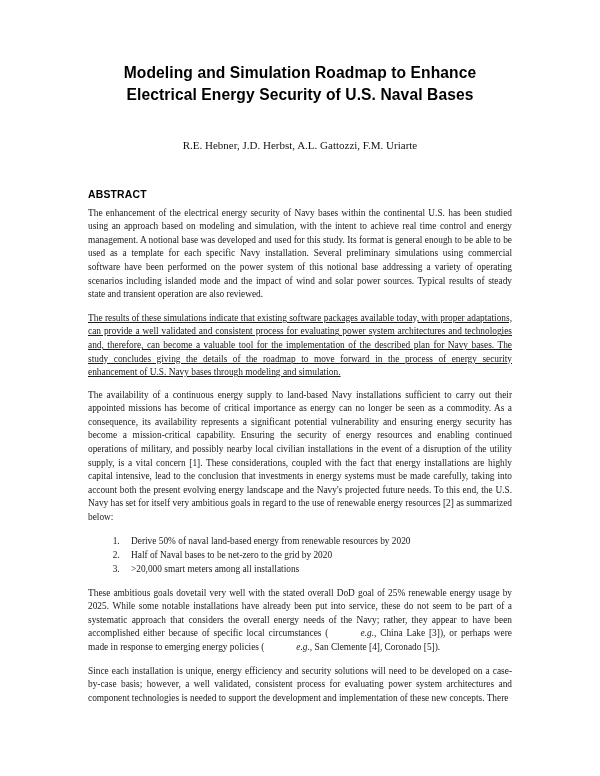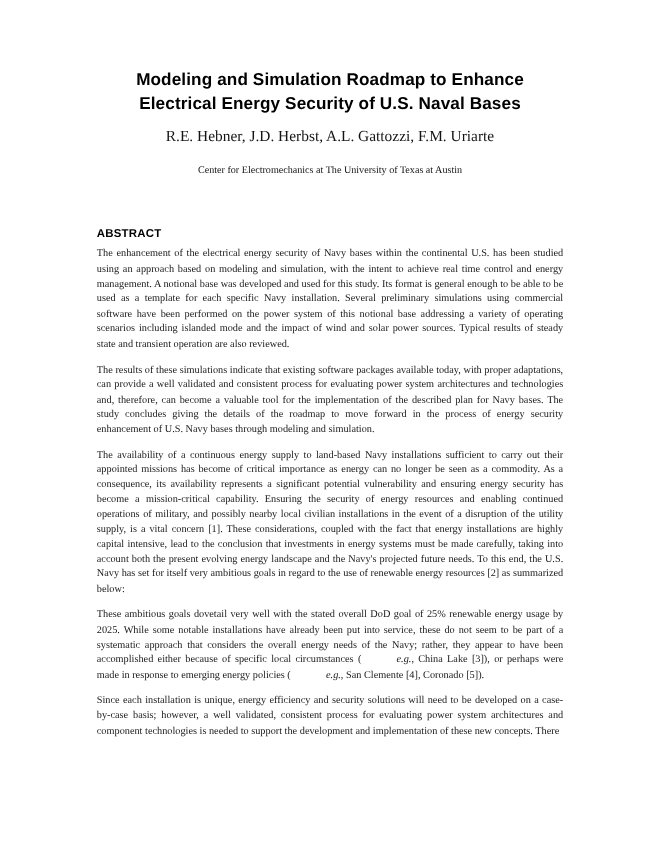--- a/index.html
+++ b/index.html
@@ -30,35 +30,35 @@
     font-family: "Liberation Sans", "DejaVu Sans", sans-serif;
     font-size: 15.6px;
     font-weight: bold;
     line-height: 1.42;
     letter-spacing: 0.1px;
     color: #000000;
     margin: 0;
     padding: 0 4px;
   }
   .authors {
-    margin-top: 10px;
-    font-size: 14px;
+    margin-top: 32px;
+    font-size: 11px;
     line-height: 1.3;
     text-align: center;
     color: #141414;
   }
   .affiliation {
     margin-top: 15px;
     font-size: 9.2px;
     line-height: 1.3;
     text-align: center;
     color: #141414;
   }
   .body-area {
-    margin-top: 46px;
+    margin-top: 36px;
   }
   h2.section-heading {
     font-family: "Liberation Sans", "DejaVu Sans", sans-serif;
     font-size: 10.4px;
     font-weight: bold;
     letter-spacing: 0.2px;
     color: #000000;
     margin: 0 0 7px 0;
   }
   .section-heading.spaced-above {
@@ -67,20 +67,21 @@
   p.para {
     font-size: 9.35px;
     line-height: 1.455;
     text-align: justify;
     margin: 0 0 10px 0;
     color: #191919;
     hyphens: none;
   }
   p.para.tight {
     margin-bottom: 9px;
+    text-decoration: underline;
   }
   ol.goal-list {
     margin: 3px 0 10px 0;
     padding-left: 34px;
     font-size: 9.35px;
     line-height: 1.46;
     color: #191919;
   }
   ol.goal-list li {
     padding-left: 9px;
@@ -92,30 +93,34 @@
   }
 </style>
 </head>
 <body>
 
 <div class="page">
 
   <div class="title-block">
     <h1 class="doc-title">Modeling and Simulation Roadmap to Enhance Electrical Energy Security of U.S. Naval Bases</h1>
     <div class="authors">R.E. Hebner, J.D. Herbst, A.L. Gattozzi, F.M. Uriarte</div>
-    <div class="affiliation">Center for Electromechanics at The University of Texas at Austin</div>
   </div>
 
   <div class="body-area">
 
     <h2 class="section-heading">ABSTRACT</h2>
     <p class="para">The enhancement of the electrical energy security of Navy bases within the continental U.S. has been studied using an approach based on modeling and simulation, with the intent to achieve real time control and energy management. A notional base was developed and used for this study. Its format is general enough to be able to be used as a template for each specific Navy installation. Several preliminary simulations using commercial software have been performed on the power system of this notional base addressing a variety of operating scenarios including islanded mode and the impact of wind and solar power sources. Typical results of steady state and transient operation are also reviewed.</p>
     <p class="para tight">The results of these simulations indicate that existing software packages available today, with proper adaptations, can provide a well validated and consistent process for evaluating power system architectures and technologies and, therefore, can become a valuable tool for the implementation of the described plan for Navy bases. The study concludes giving the details of the roadmap to move forward in the process of energy security enhancement of U.S. Navy bases through modeling and simulation.</p>
 
     <p class="para">The availability of a continuous energy supply to land-based Navy installations sufficient to carry out their appointed missions has become of critical importance as energy can no longer be seen as a commodity. As a consequence, its availability represents a significant potential vulnerability and ensuring energy security has become a mission-critical capability. Ensuring the security of energy resources and enabling continued operations of military, and possibly nearby local civilian installations in the event of a disruption of the utility supply, is a vital concern [1]. These considerations, coupled with the fact that energy installations are highly capital intensive, lead to the conclusion that investments in energy systems must be made carefully, taking into account both the present evolving energy landscape and the Navy's projected future needs. To this end, the U.S. Navy has set for itself very ambitious goals in regard to the use of renewable energy resources [2] as summarized below:</p>
 
+    <ol class="goal-list">
+      <li>Derive 50% of naval land-based energy from renewable resources by 2020</li>
+      <li>Half of Naval bases to be net-zero to the grid by 2020</li>
+      <li>&gt;20,000 smart meters among all installations</li>
+    </ol>
 
     <p class="para"><span>These ambitious goals dovetail very well with the stated overall DoD goal of 25% renewable energy usage by 2025. While some notable installations have already been put into service, these do not seem to be part of a systematic approach that considers the overall energy needs of the Navy; rather, they appear to have been accomplished either because of specific local circumstances (</span><em>e.g.</em><span>, China Lake [3]), or perhaps were made in response to emerging energy policies (</span><em>e.g.</em><span>, San Clemente [4], Coronado [5]).</span></p>
 
     <p class="para">Since each installation is unique, energy efficiency and security solutions will need to be developed on a case-by-case basis; however, a well validated, consistent process for evaluating power system architectures and component technologies is needed to support the development and implementation of these new concepts. There</p>
 
   </div>
 </div>
 
 </body></html>

